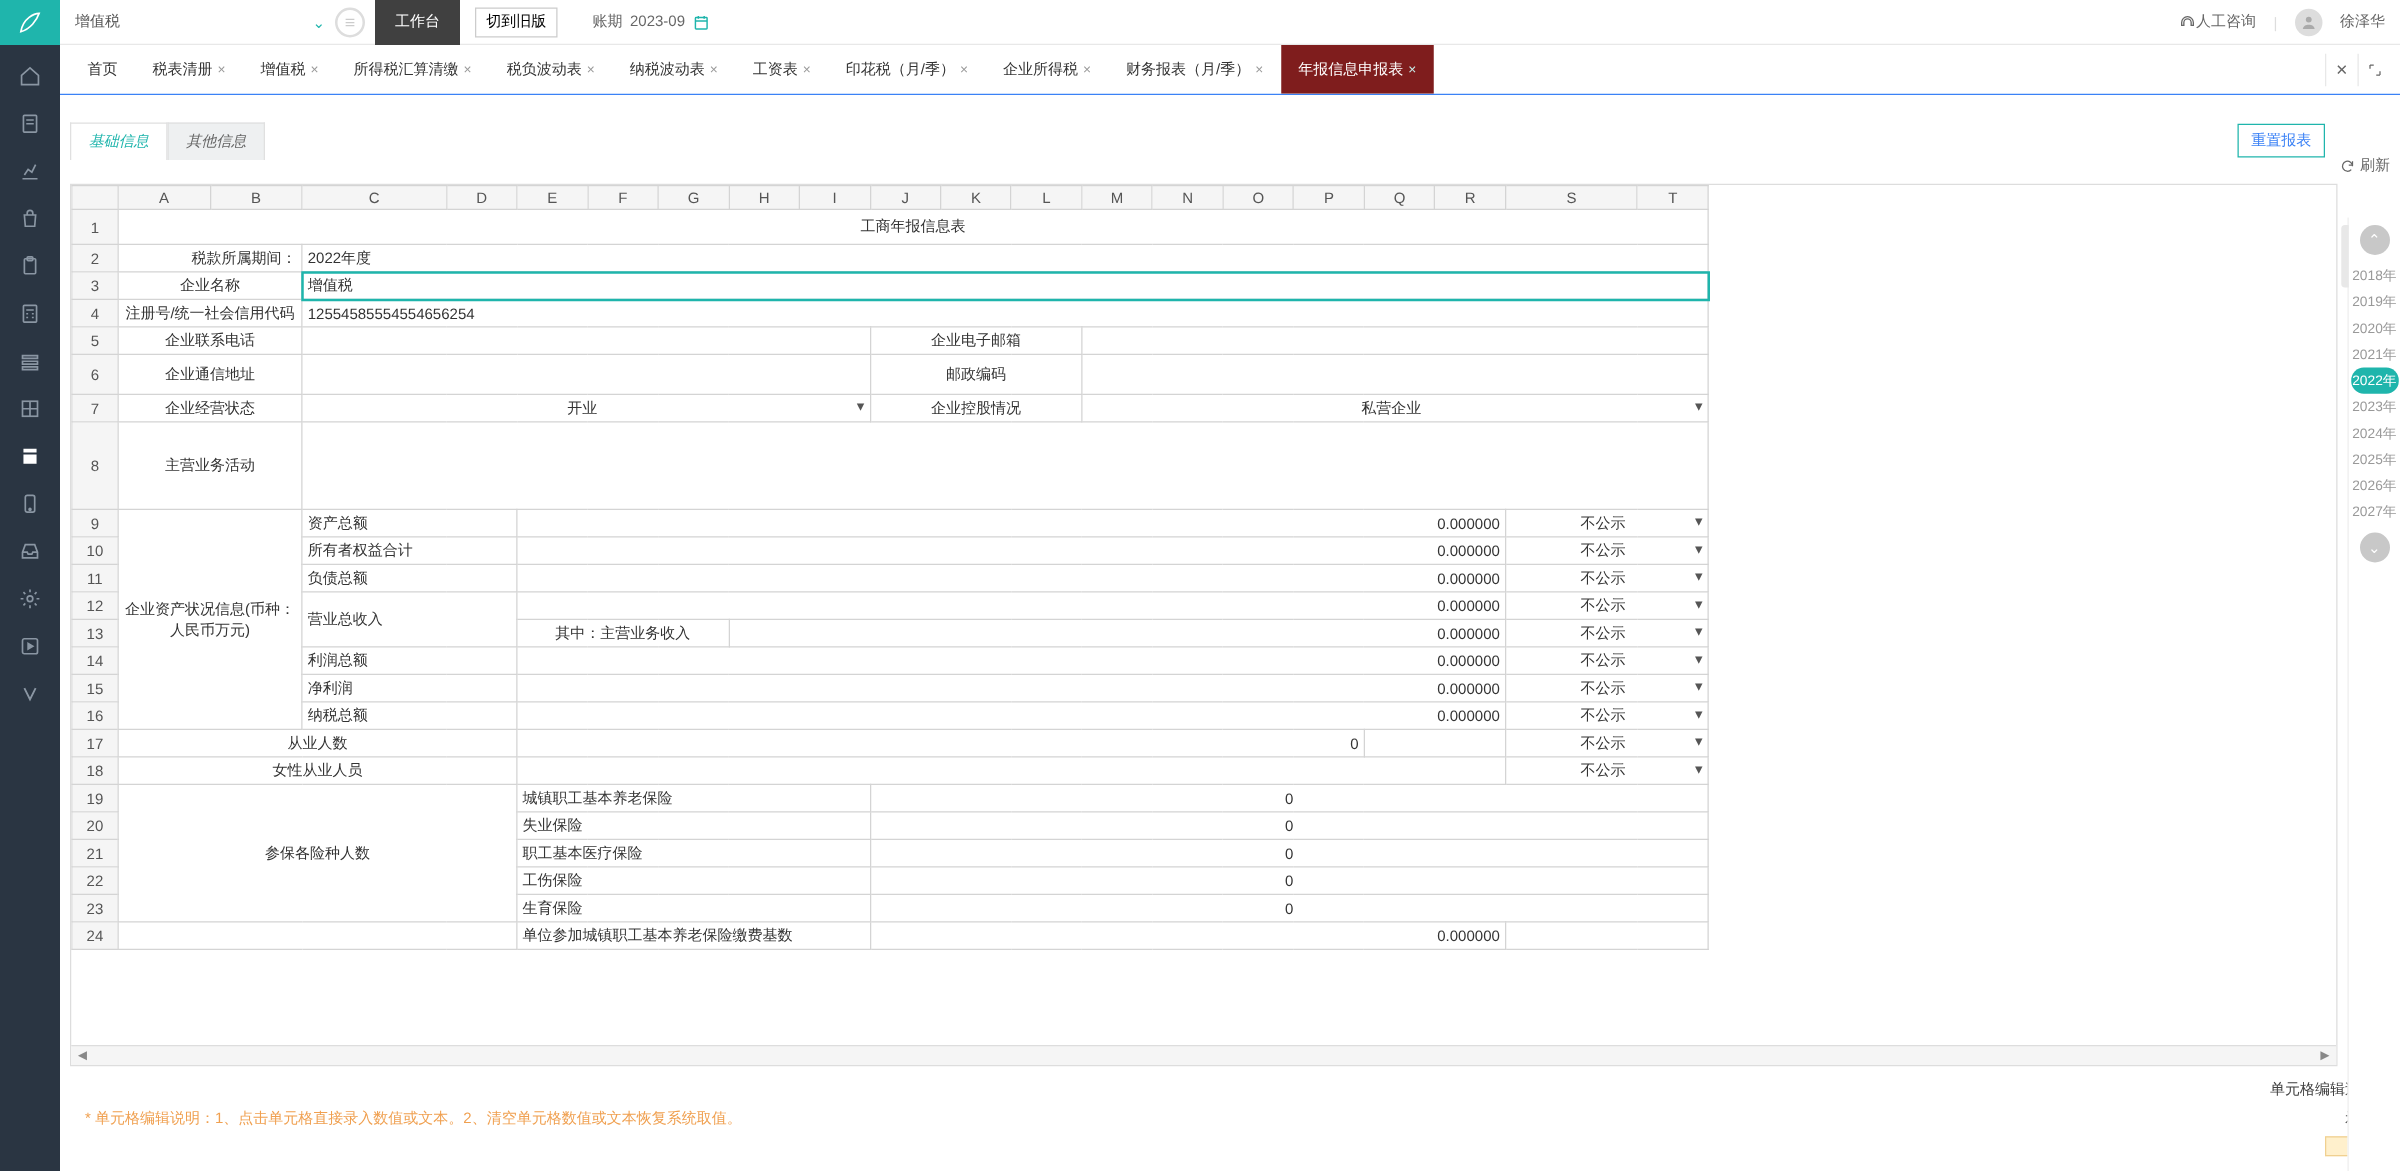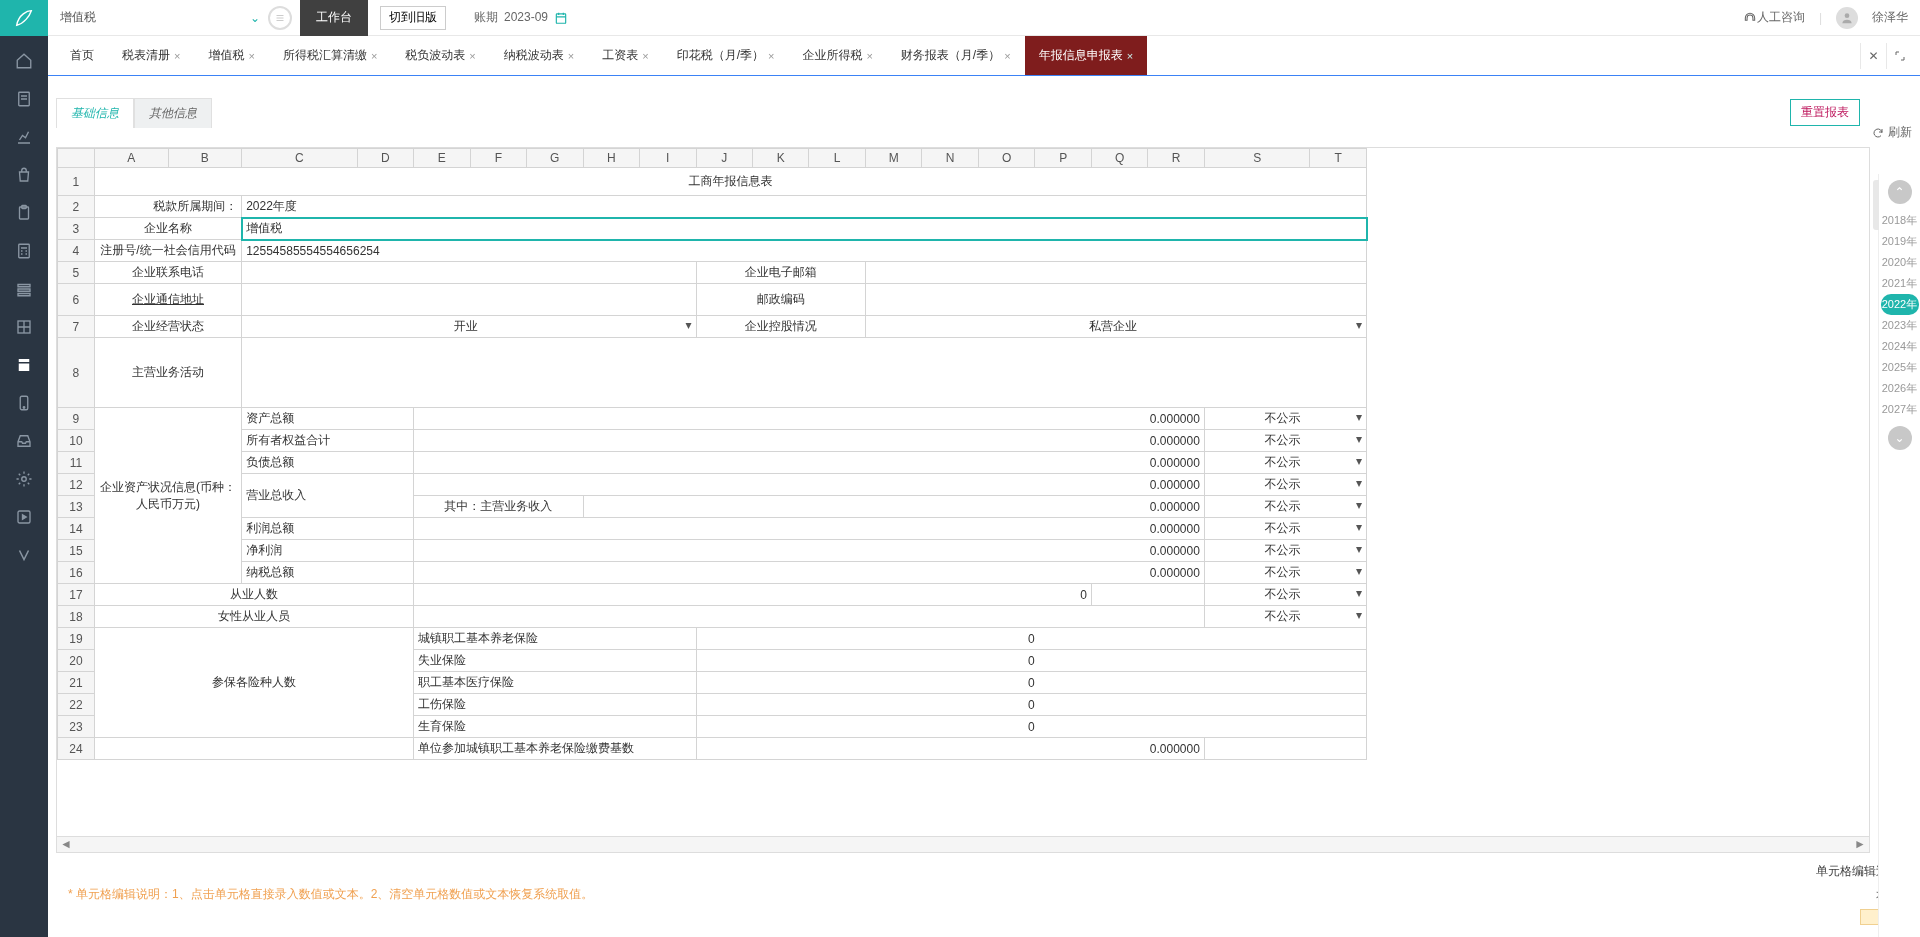--- a/index.html
+++ b/index.html
@@ -39,21 +39,21 @@
 
 
 .content { flex: 1; display: flex; flex-direction: column; min-height: 0; padding: 8px; }
 
 
 .sub-row { display: flex; align-items: center; }
 .sub-tabs { display: flex; font-style: italic; }
 .sub-tab { padding: 6px 14px; background: #eef0f1; color: #666; cursor: pointer; border: 1px solid #e0e0e0; border-bottom: none; }
 .sub-tab.active { background: #fff; color: #1fb5ac; }
 .sub-actions { margin-left: auto; display: flex; gap: 12px; align-items: center; }
-.btn-reset { border: 1px solid #1fb5ac; color: #be185d; background: #fff; padding: 4px 10px; cursor: pointer; font-size: 12px; }
+.btn-reset { border: 1px solid #1fb5ac; color: #3b82f6; background: #fff; padding: 4px 10px; cursor: pointer; font-size: 12px; }
 .btn-refresh { color: #666; cursor: pointer; display: flex; align-items: center; gap: 4px; margin-top: 40px; }
 
 
 .sheet-wrap { flex: 1; margin-top: 6px; border: 1px solid #ddd; position: relative; display: flex; flex-direction: column; min-height: 0; }
 .sheet-scroll { flex: 1; overflow: auto; }
 table.sheet { border-collapse: collapse; table-layout: fixed; width: 1310px; }
 table.sheet th, table.sheet td { border: 1px solid #d4d4d4; height: 20px; font-size: 12px; padding: 2px 4px; text-align: center; white-space: nowrap; overflow: hidden; }
 table.sheet th { background: #f5f5f5; font-weight: normal; color: #555; height: 18px; }
 table.sheet .rowhdr { background: #f5f5f5; text-align: center; width: 30px; color: #555; }
 table.sheet td.left { text-align: left; }
@@ -356,21 +356,21 @@
                 </tr>
               <tr>
                   <td class="rowhdr">5</td>
                   <td colspan="2">企业联系电话</td>
                   <td colspan="7"></td>
                   <td colspan="3">企业电子邮箱</td>
                   <td colspan="8"></td>
                 </tr>
               <tr>
                   <td class="rowhdr">6</td>
-                  <td colspan="2" style="height:32px;text-decoration:underline;">企业通信地址</td>
+                  <td colspan="2" style="height:32px;">企业通信地址</td>
                   <td colspan="7"></td>
                   <td colspan="3">邮政编码</td>
                   <td colspan="8"></td>
                 </tr>
               <tr>
                   <td class="rowhdr">7</td>
                   <td colspan="2">企业经营状态</td>
                   <td colspan="7" class="dropdown">开业</td>
                   <td colspan="3">企业控股情况</td>
                   <td colspan="8" class="dropdown">私营企业</td>

